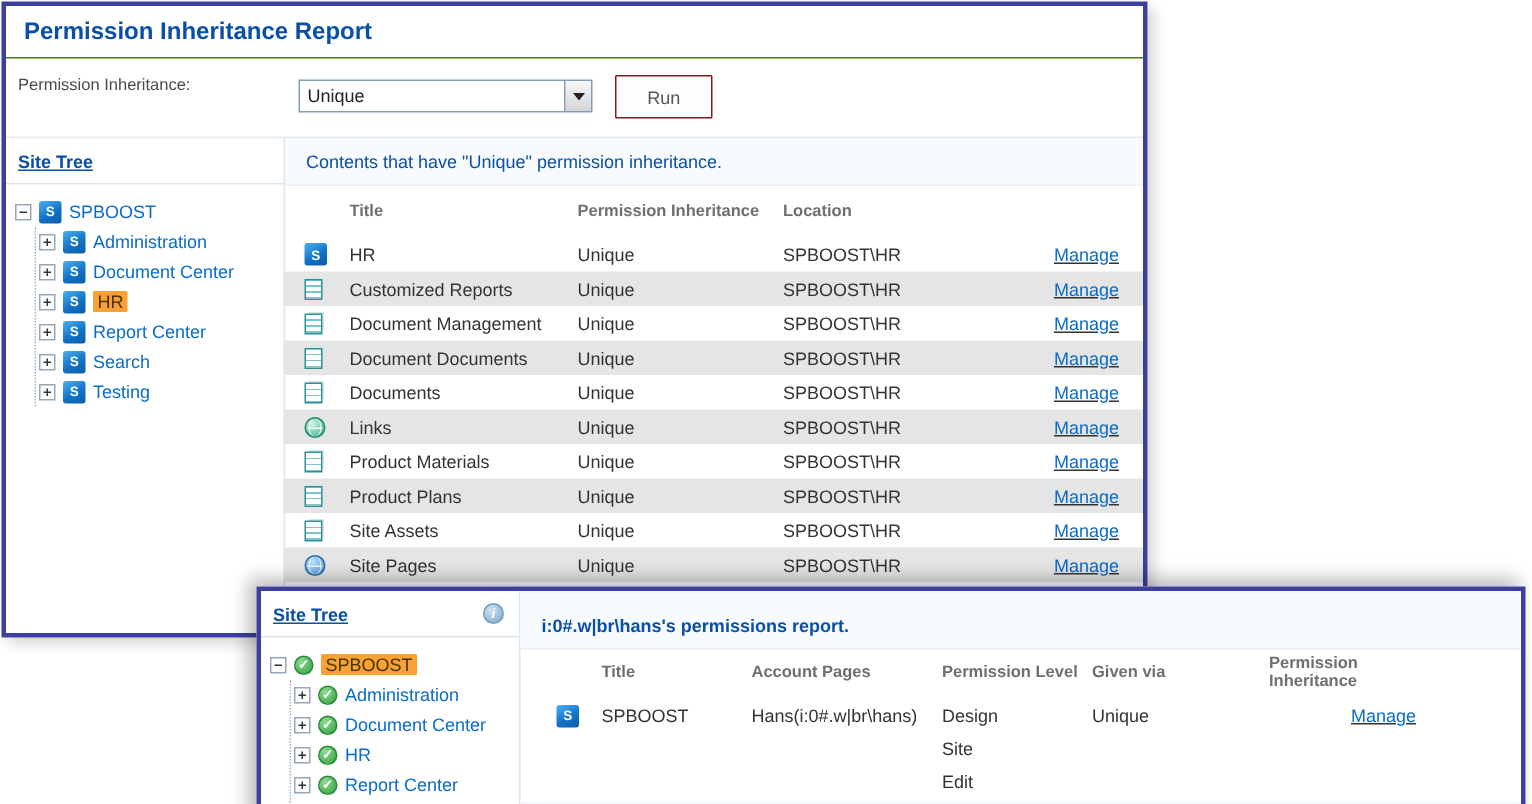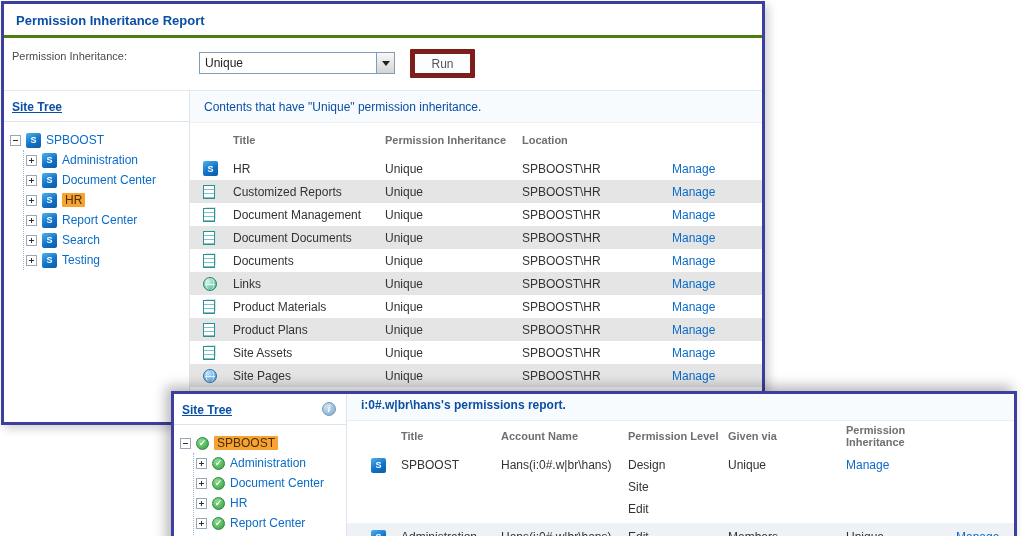--- a/index.html
+++ b/index.html
@@ -6,28 +6,28 @@
   html,body { margin:0; padding:0; }
   body {
     width:1021px; height:536px; position:relative; overflow:hidden;
     background:#fff; font-family:"Liberation Sans", sans-serif;
   }
   .window { position:absolute; background:#fff; border:3px solid #3c3f9e; }
   #back-window { left:1px; top:1px; width:764px; height:424px; box-shadow:4px 4px 9px rgba(0,0,0,.18); }
   #front-window { left:171px; top:391px; width:846px; height:210px; box-shadow:-5px -5px 12px rgba(0,0,0,.28); }
 
   
-  .bw-title { padding:9px 12px 7px; font-size:13px; font-weight:bold; color:#0a4fa6; border-bottom:3px solid #4d7c0f; }
+  .bw-title { padding:9px 12px 7px; font-size:16px; font-weight:bold; color:#0a4fa6; border-bottom:1px solid #4d7c0f; }
   .bw-form { position:relative; height:53px; border-bottom:1px solid #e3ebf2; }
   .form-label { position:absolute; left:8px; top:12px; font-size:11px; color:#4a4a4a; }
   .dropdown { position:absolute; left:195px; top:14px; width:196px; height:22px; border:1px solid #7f9db9; background:#fff; display:flex; align-items:center; cursor:default; }
   .dd-value { flex:1; padding:0 5px; font-size:12px; color:#222; white-space:nowrap; overflow:hidden; }
   .dd-btn { width:18px; align-self:stretch; border-left:1px solid #7f9db9; background:linear-gradient(#f8f8f8,#d4d4d4); display:flex; align-items:center; justify-content:center; }
   .dd-arrow { width:0; height:0; border-left:4px solid transparent; border-right:4px solid transparent; border-top:5px solid #222; }
-  .run-btn { position:absolute; left:406px; top:11px; width:65px; height:29px; border:5px solid #7f1d1d; background:#fcfdfe; color:#555; font-size:12px; display:flex; align-items:center; justify-content:center; border-radius:1px; cursor:pointer; }
+  .run-btn { position:absolute; left:406px; top:11px; width:65px; height:29px; border:1px solid #7f1d1d; background:#fcfdfe; color:#555; font-size:12px; display:flex; align-items:center; justify-content:center; border-radius:1px; cursor:pointer; }
   .bw-body { display:flex; height:calc(100% - 86px); }
 
   .tree-panel { width:186px; border-right:1px solid #dde6ee; flex:0 0 auto; }
   .tree-header { padding:9px 8px 7px; font-size:12px; font-weight:bold; color:#0a4fa6; border-bottom:1px solid #dbe5ee; position:relative;text-decoration:underline; }
   .tree { padding:8px 2px 4px 6px; font-size:12px; color:#0a6cc8; }
   .tree-row { display:flex; align-items:center; gap:5px; height:20px; cursor:pointer; white-space:nowrap; }
   .tree-children { margin-left:13px; border-left:1px dotted #a3b5c6; }
   .tree-children .tree-row { padding-left:2px; }
   .expander { width:11px; height:11px; border:1px solid #98a8b8; background:#fff; position:relative; flex:0 0 auto; }
   .expander::before { content:""; position:absolute; left:2px; right:2px; top:4px; height:1px; background:#333; }
@@ -36,21 +36,21 @@
     background:linear-gradient(150deg,#4db1f2 0%,#1273c8 55%,#0b5ca6 100%);
     color:#fff; font-size:9px; font-weight:bold; display:inline-flex; align-items:center; justify-content:center; }
   .hl-orange { background:#f7a233; color:#4a2f00; padding:0 3px; border-radius:1px; }
 
   .main-panel { flex:1; min-width:0; display:flex; flex-direction:column; }
   .caption-bar { padding:9px 14px 8px; font-size:12px; color:#0a4fa6; background:#f8fbfd; border-bottom:1px solid #e9eff5; }
   .b-thead, .b-trow { display:grid; grid-template-columns:30px 152px 137px 150px 1fr; align-items:center; padding-left:13px; }
   .b-thead { height:34px; font-size:11px; font-weight:bold; color:#6f6f6f; }
   .b-trow { height:23px; font-size:12px; color:#333; }
   .b-trow.alt { background:#e5e5e5; }
-  .cell-manage { text-align:left; padding-right:16px; }
+  .cell-manage { text-align:right; padding-right:16px;text-decoration:underline; }
   .manage-link { color:#0a6cc8; text-decoration:none; font-size:12px; cursor:pointer; }
 
   .lib-icon { width:12px; height:14px; border:1px solid #2e8f96;
     background:repeating-linear-gradient(to bottom,#ffffff 0 3px,#7fc4c9 3px 4px);
     box-shadow:2px -2px 0 -1px #cfe9ea; }
   .globe-icon { width:14px; height:14px; border-radius:50%; position:relative;
     background:radial-gradient(circle at 35% 30%, #bfe3ff, #3f8ed0); border:1px solid #2e6ea8; }
   .globe-icon::before { content:""; position:absolute; top:0; bottom:0; left:50%; width:58%;
     transform:translateX(-50%); border-left:1px solid rgba(255,255,255,.8); border-right:1px solid rgba(255,255,255,.8); border-radius:50%; }
   .globe-icon::after { content:""; position:absolute; left:1px; right:1px; top:50%; border-top:1px solid rgba(255,255,255,.8); }
@@ -62,21 +62,21 @@
   .info-icon { position:absolute; right:10px; top:8px; width:14px; height:14px; border-radius:50%;
     background:radial-gradient(circle at 35% 30%, #cfe3f2, #7aa7c9); border:1px solid #6f9cc0;
     color:#fff; font-size:9px; font-weight:bold; font-style:italic;
     display:flex; align-items:center; justify-content:center; cursor:pointer; }
   .check-icon { width:13px; height:13px; border-radius:50%; position:relative; flex:0 0 auto;
     background:radial-gradient(circle at 35% 30%, #8fdc8f, #2f9e3f); border:1px solid #2a8a38; }
   .check-icon::after { content:"\2713"; position:absolute; left:0; right:0; top:0; bottom:0;
     color:#fff; font-size:9px; line-height:11px; text-align:center; font-weight:bold; }
 
   .f-main { flex:1; min-width:0; display:flex; flex-direction:column; }
-  .f-caption { padding:4px 14px 8px; font-size:12px; font-weight:bold; color:#0a4fa6; background:#f8fbfd; border-bottom:1px solid #e9eff5; }
+  .f-caption { padding:16px 14px 8px; font-size:12px; font-weight:bold; color:#0a4fa6; background:#f8fbfd; border-bottom:1px solid #e9eff5; }
   .f-thead, .f-trow { display:grid; grid-template-columns:30px 100px 127px 100px 118px 110px 1fr; padding-left:24px; }
   .f-thead { height:30px; align-items:center; font-size:11px; font-weight:bold; color:#6f6f6f; }
   .f-trow { font-size:12px; color:#333; align-items:start; padding-top:3px; padding-bottom:3px; }
   .f-trow .line { line-height:22px; }
   .f-trow.alt { background:#eef2f7; }
   .f-trow .cell-manage { padding-right:12px; }
   .icon-cell { display:flex; align-items:center; height:22px; }
 </style>
 </head>
 <body>
@@ -286,21 +286,21 @@
           </div>
         </div>
       </div>
     </div>
 
     <div class="f-main">
       <div class="f-caption">i:0#.w|br\hans's permissions report.</div>
       <div class="f-thead">
         <span></span>
         <span>Title</span>
-        <span>Account Name</span>
+        <span>Account Pages</span>
         <span>Permission Level</span>
         <span>Given via</span>
         <span>Permission Inheritance</span>
         <span></span>
       </div>
 
       <div class="f-trow">
         <span class="icon-cell">
             <span class="sp-icon">S</span>
           </span>

